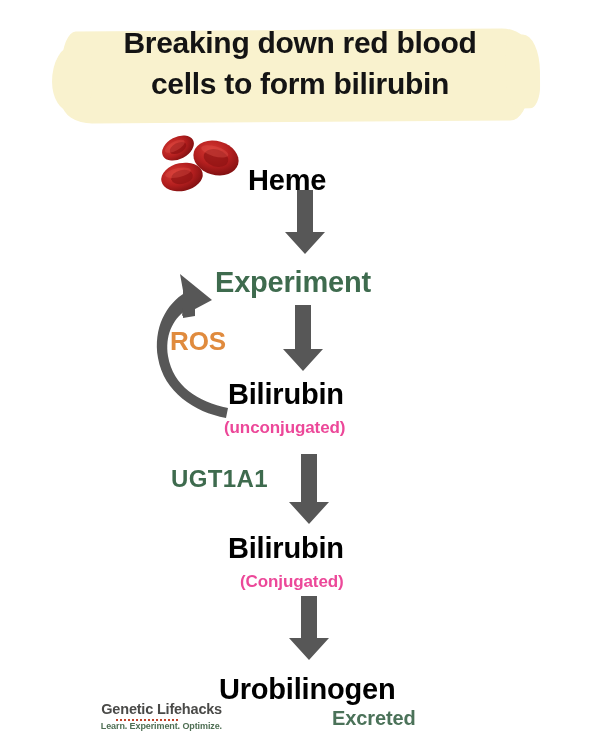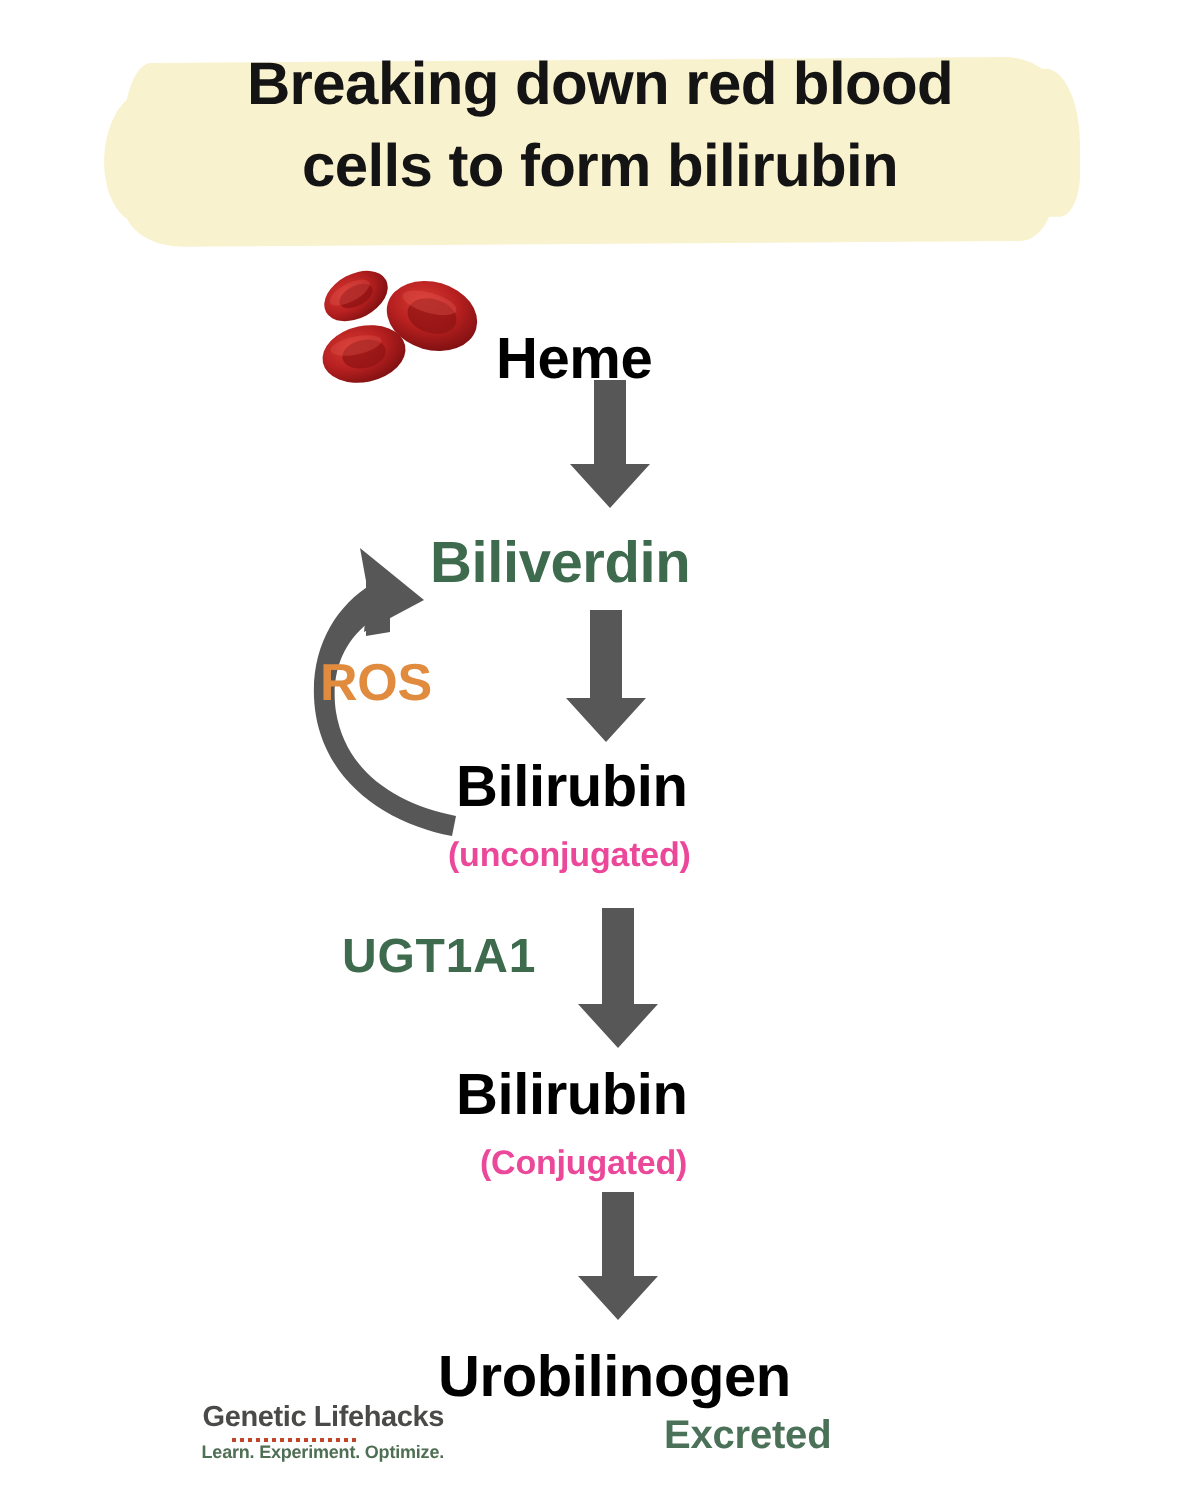--- a/index.html
+++ b/index.html
@@ -188,40 +188,40 @@
 
   <div class="node lbl-main" style="left:248px; top:164px;">
     <span>Heme</span>
   </div>
 
   <svg class="arrow" style="left:283px; top:190px;" width="44" height="66" viewBox="0 0 44 66">
     <path d="M14 0 H30 V42 H42 L22 64 L2 42 H14 Z" fill="#575757"></path>
   </svg>
 
   <div class="node lbl-green" style="left:215px; top:266px;">
-    <span>Biliverdin</span>
+    <span>Experiment</span>
   </div>
 
   <svg class="arrow" style="left:281px; top:305px;" width="44" height="68" viewBox="0 0 44 68">
     <path d="M14 0 H30 V44 H42 L22 66 L2 44 H14 Z" fill="#575757"></path>
   </svg>
 
   <svg class="curve" style="left:138px; top:270px;" width="112" height="150" viewBox="0 0 112 150">
     <path d="M88 148
              C 56 142, 26 122, 20 88
              C 15 58, 28 34, 48 22
              L 48 40
              C 34 50, 27 66, 30 86
              C 35 116, 60 132, 90 138
              Z" fill="#575757"></path>
     <path d="M42 4 L74 30 L44 46 L46 26 Z" fill="#575757"></path>
     <path d="M45 14 L45 48 L57 46 L57 20 Z" fill="#575757"></path>
   </svg>
 
-  <div class="node lbl-orange" style="left:160px; top:327px;">
+  <div class="node lbl-orange" style="left:170px; top:327px;">
     <span>ROS</span>
   </div>
 
   <div class="node lbl-main" style="left:228px; top:378px;">
     <span>Bilirubin</span>
   </div>
   <div class="node lbl-sub" style="left:224px; top:418px;">
     <span>(unconjugated)</span>
   </div>
 

